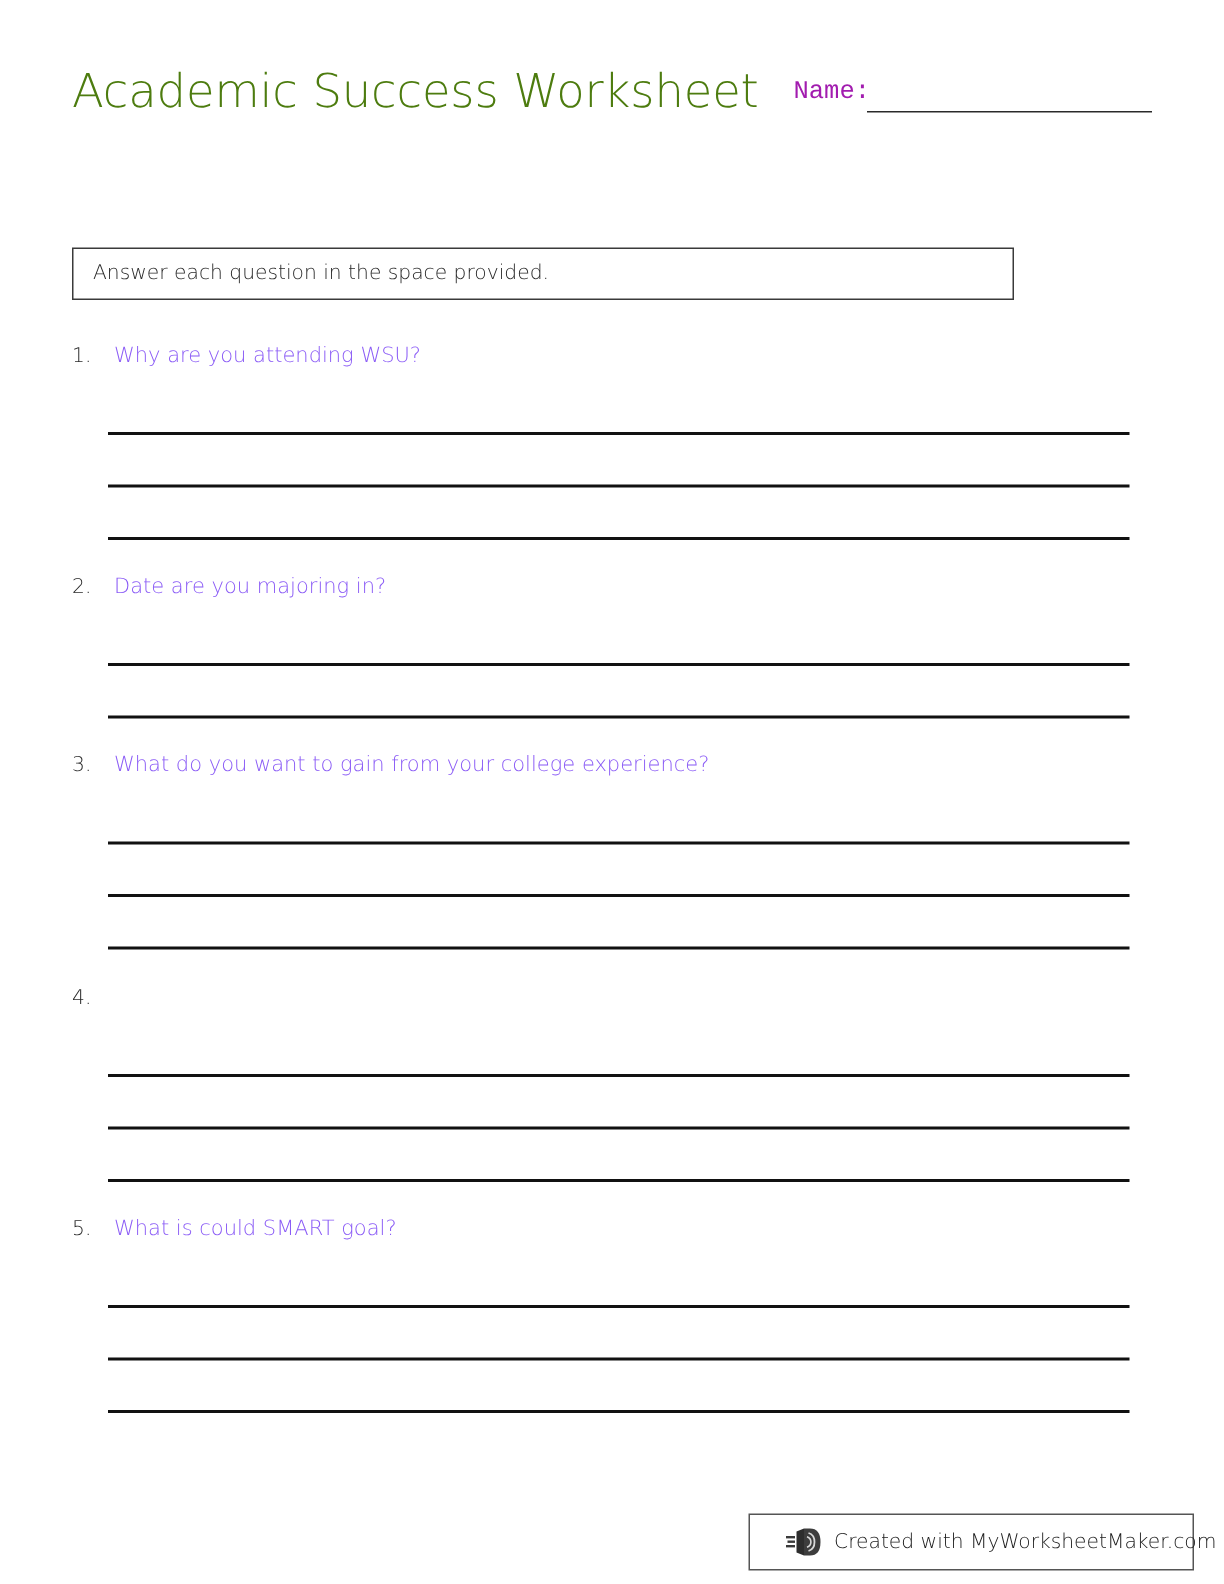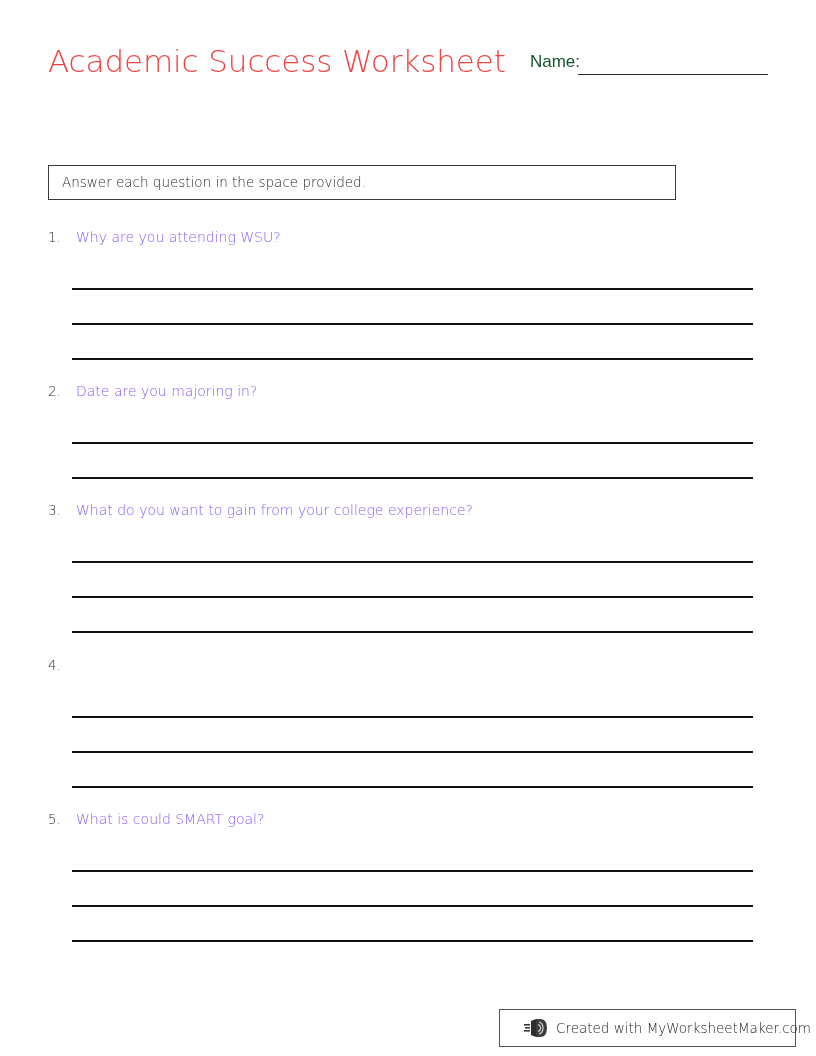--- a/index.html
+++ b/index.html
@@ -34,41 +34,41 @@
     height: 140px;
   }
   .worksheet-title {
     position: absolute;
     left: 48px;
     top: 46px;
     font-family: "DejaVu Sans", sans-serif;
     font-size: 31px;
     font-weight: 300;
     letter-spacing: -0.1px;
-    color: #ef4444;
+    color: #4d7c0f;
     white-space: nowrap;
     line-height: 1;
   }
   .namedate {
     position: absolute;
     left: 512px;
     top: 48px;
     width: 260px;
   }
   .nd-row {
     position: relative;
     height: 38px;
   }
   .nd-label {
     position: absolute;
     right: 192px;
     top: 4px;
-    font-family: Liberation Sans, sans-serif;
+    font-family: Liberation Mono, monospace;
     font-size: 17px;
-    color: #14532d;
+    color: #a21caf;
     white-space: nowrap;
   }
   .nd-line {
     position: absolute;
     left: 66px;
     top: 26px;
     width: 190px;
     height: 0;
     border-bottom: 1.6px solid #2a2a2a;
   }

